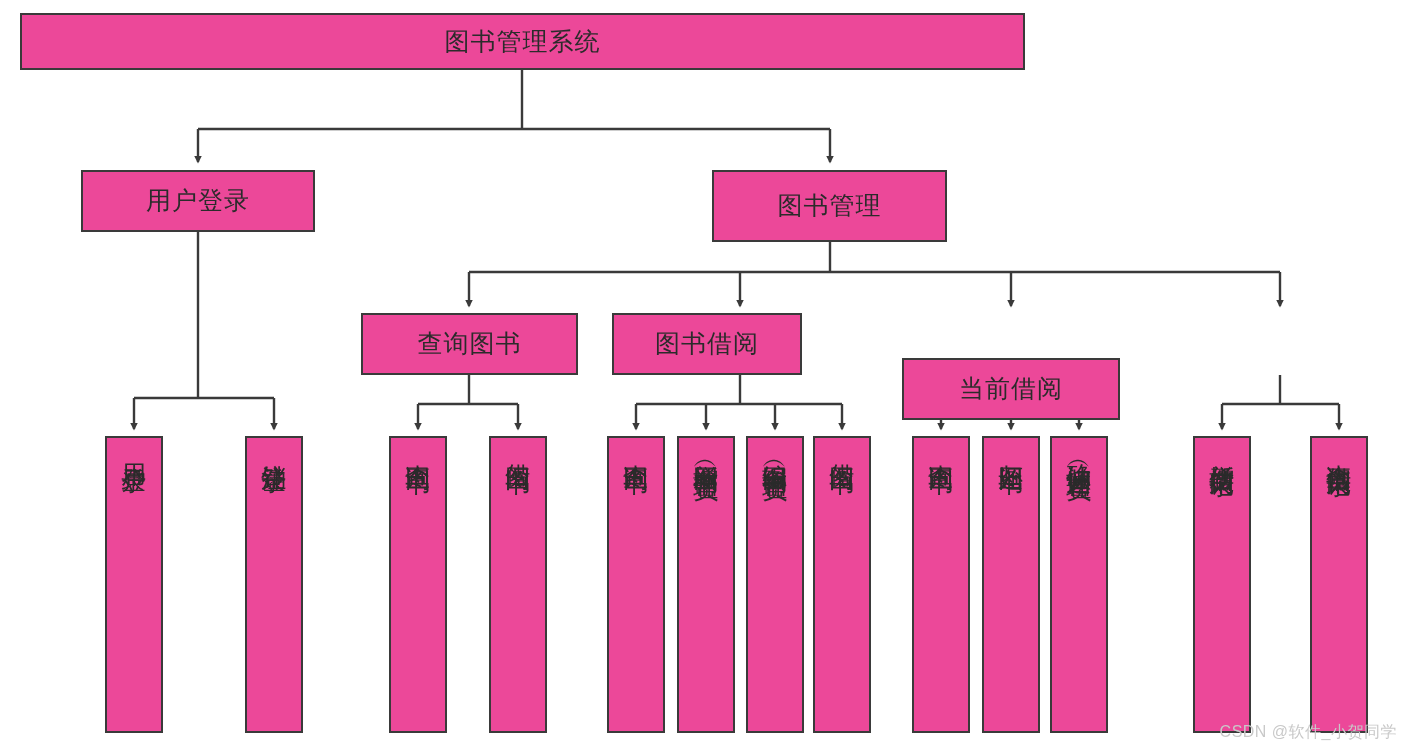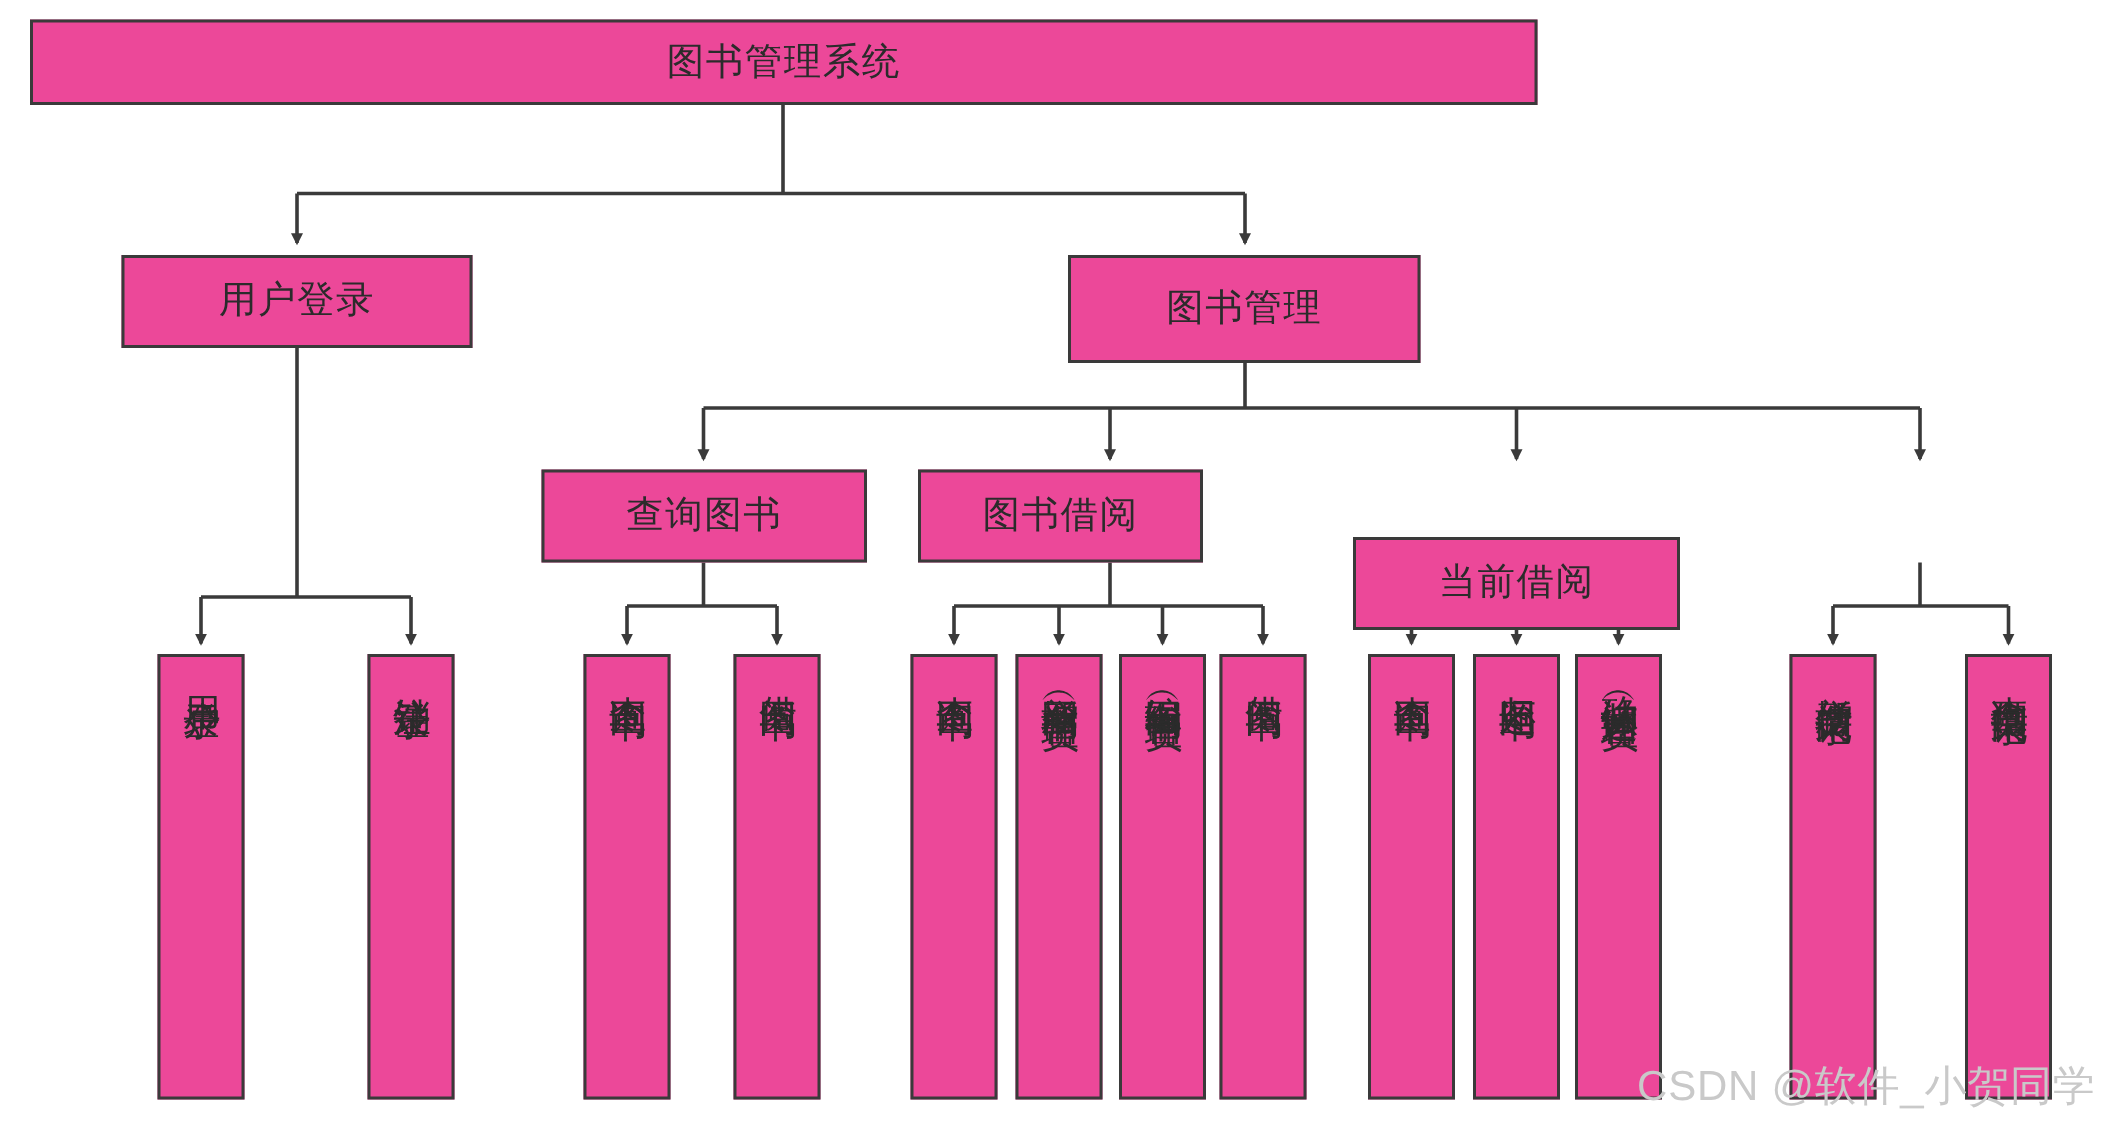--- a/index.html
+++ b/index.html
@@ -51,21 +51,21 @@
     writing-mode: vertical-rl;
     text-orientation: upright;
     letter-spacing: 2px;
     white-space: nowrap;
     display: block;
   }
   #watermark {
     position: absolute;
     right: 8px;
     bottom: 4px;
-    font-size: 28px;
+    font-size: 16px;
     color: #c9c9c9;
     letter-spacing: 0.5px;
     z-index: 5;
     white-space: nowrap;
     font-family: "Liberation Sans", "DejaVu Sans", sans-serif;
   }
 </style>
 </head>
 <body>
 

